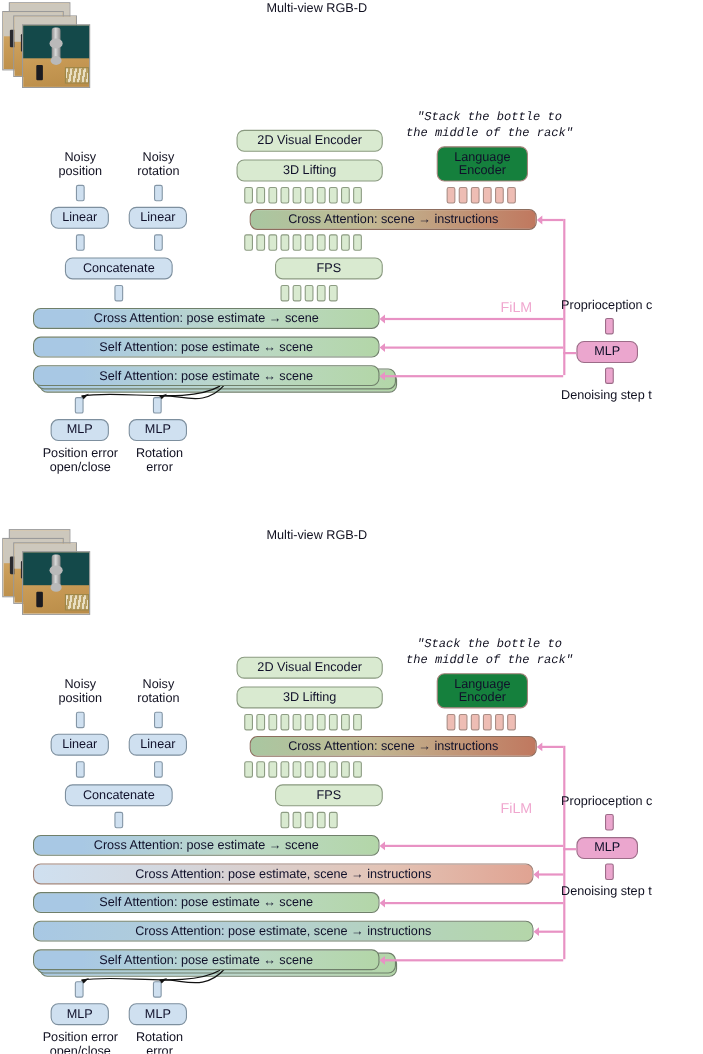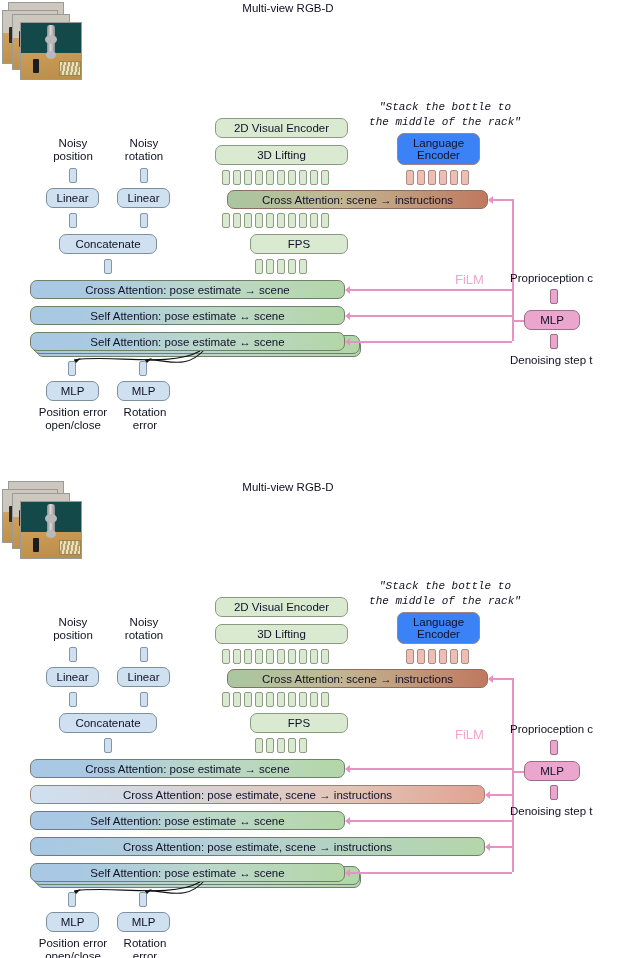--- a/index.html
+++ b/index.html
@@ -18,21 +18,21 @@
 
   
   .box{
     position:absolute;border-radius:7px;border:1px solid #6c6c6c;
     display:flex;align-items:center;justify-content:center;
     font-size:11.5px;line-height:12.5px;text-align:center;
     box-sizing:border-box;color:#10102a;
   }
   .box-blue{background:#cfe0f0;border-color:#7d8f9e;}
   .box-green{background:#d9ead0;border-color:#8a9a80;}
-  .box-red{background:#3b82f6;border-color:#a5837c;}
+  .box-red{background:#15803d;border-color:#a5837c;}
   .box-pink{background:#eba6ce;border-color:#9c6c88;}
 
   
   .tok{position:absolute;width:8px;height:15px;border-radius:2px;border:1px solid #7a7a7a;box-sizing:border-box;}
   .tok-blue{background:#cfe0f0;border-color:#8496a6;}
   .tok-green{background:#d9ead0;border-color:#8d9c83;}
   .tok-red{background:#eebdb4;border-color:#a98d85;}
   .tokrow{position:absolute;display:flex;gap:3px;}
   .tokrow .tok{position:relative;}
 

